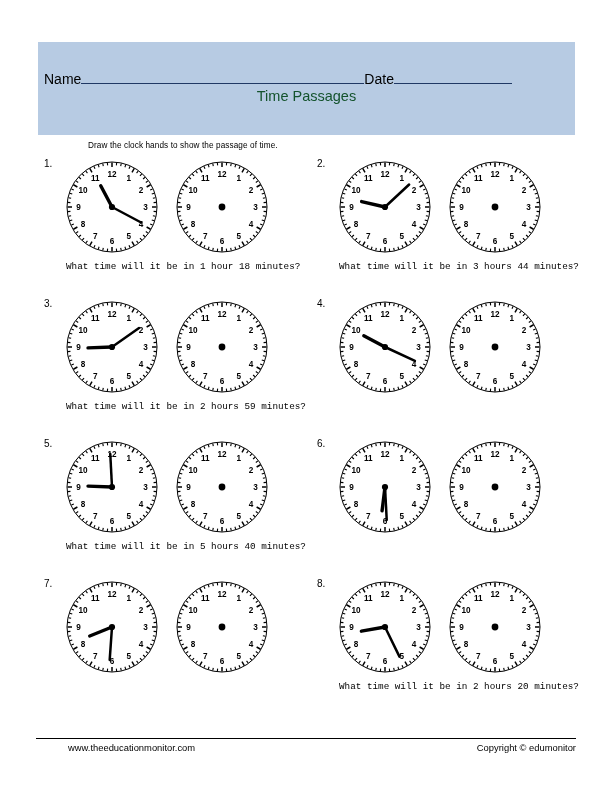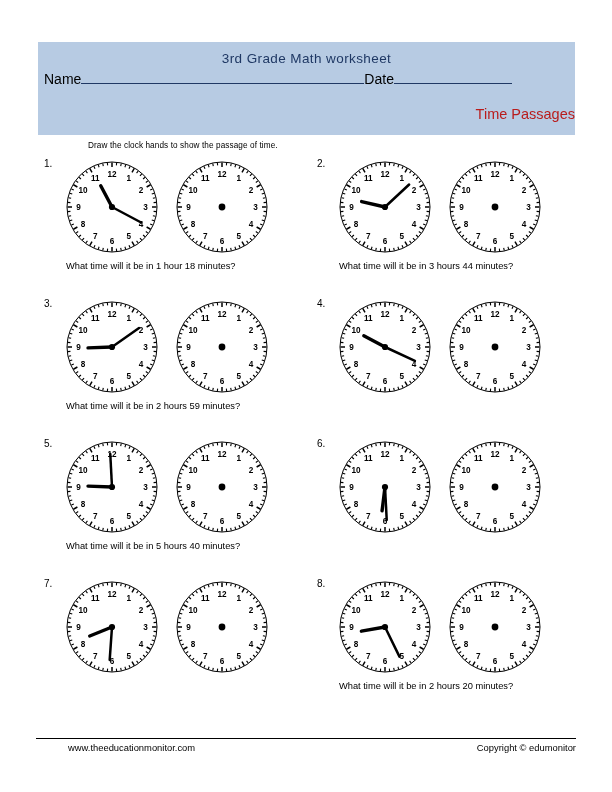--- a/index.html
+++ b/index.html
@@ -41,24 +41,24 @@
   #namedate-row .nd-rule {
     display: inline-block;
     border-bottom: 1px solid #1f3864;
     vertical-align: baseline;
     height: 13px;
   }
   #rule-name { width: 283px; }
   #rule-date { width: 118px; }
   #subject-title {
     position: absolute;
-    left: 0; right: 0; top: 64px;
-    text-align: right;
+    left: 0; right: 0; top: 46px;
+    text-align: center;
     font-size: 14.5px;
-    color: #b91c1c;
+    color: #14532d;
   }
 
   
   #instruction {
     position: absolute;
     left: 40px; top: 141px;
     font-size: 8.2px;
     color: #000;
     letter-spacing: 0.1px;
     margin-left: 48px;
@@ -87,20 +87,21 @@
   .clock-left  { left: 0px; }
   .clock-right { left: 110px; }
   .clock-svg { display: block; width: 104px; height: 104px; }
 
   .prob-text {
     position: absolute;
     left: 28px; top: 106px;
     width: 240px;
     font-size: 9.3px;
     line-height: 11.5px;
+    font-family: Liberation Mono, monospace;
   }
 
   
   #footer-rule {
     position: absolute;
     left: 36px; top: 738px;
     width: 540px;
     border-top: 1px solid #000;
   }
   #footer-left {
@@ -113,21 +114,20 @@
     position: absolute;
     right: 36px; top: 742px;
     font-size: 9.4px;
     margin-left: 40px;
   }
 </style>
 </head>
 <body>
 
 <div id="header-banner">
-  <div id="worksheet-title">3rd  Grade  Math worksheet</div>
 
   <div id="namedate-row">
     <span class="nd-label">Name</span><span class="nd-rule" id="rule-name"></span><span class="nd-label">Date</span><span class="nd-rule" id="rule-date"></span>
   </div>
 
   <div id="subject-title">Time Passages</div>
 </div>
 
 <div id="instruction">Draw the clock hands to show the passage of time.</div>
 

